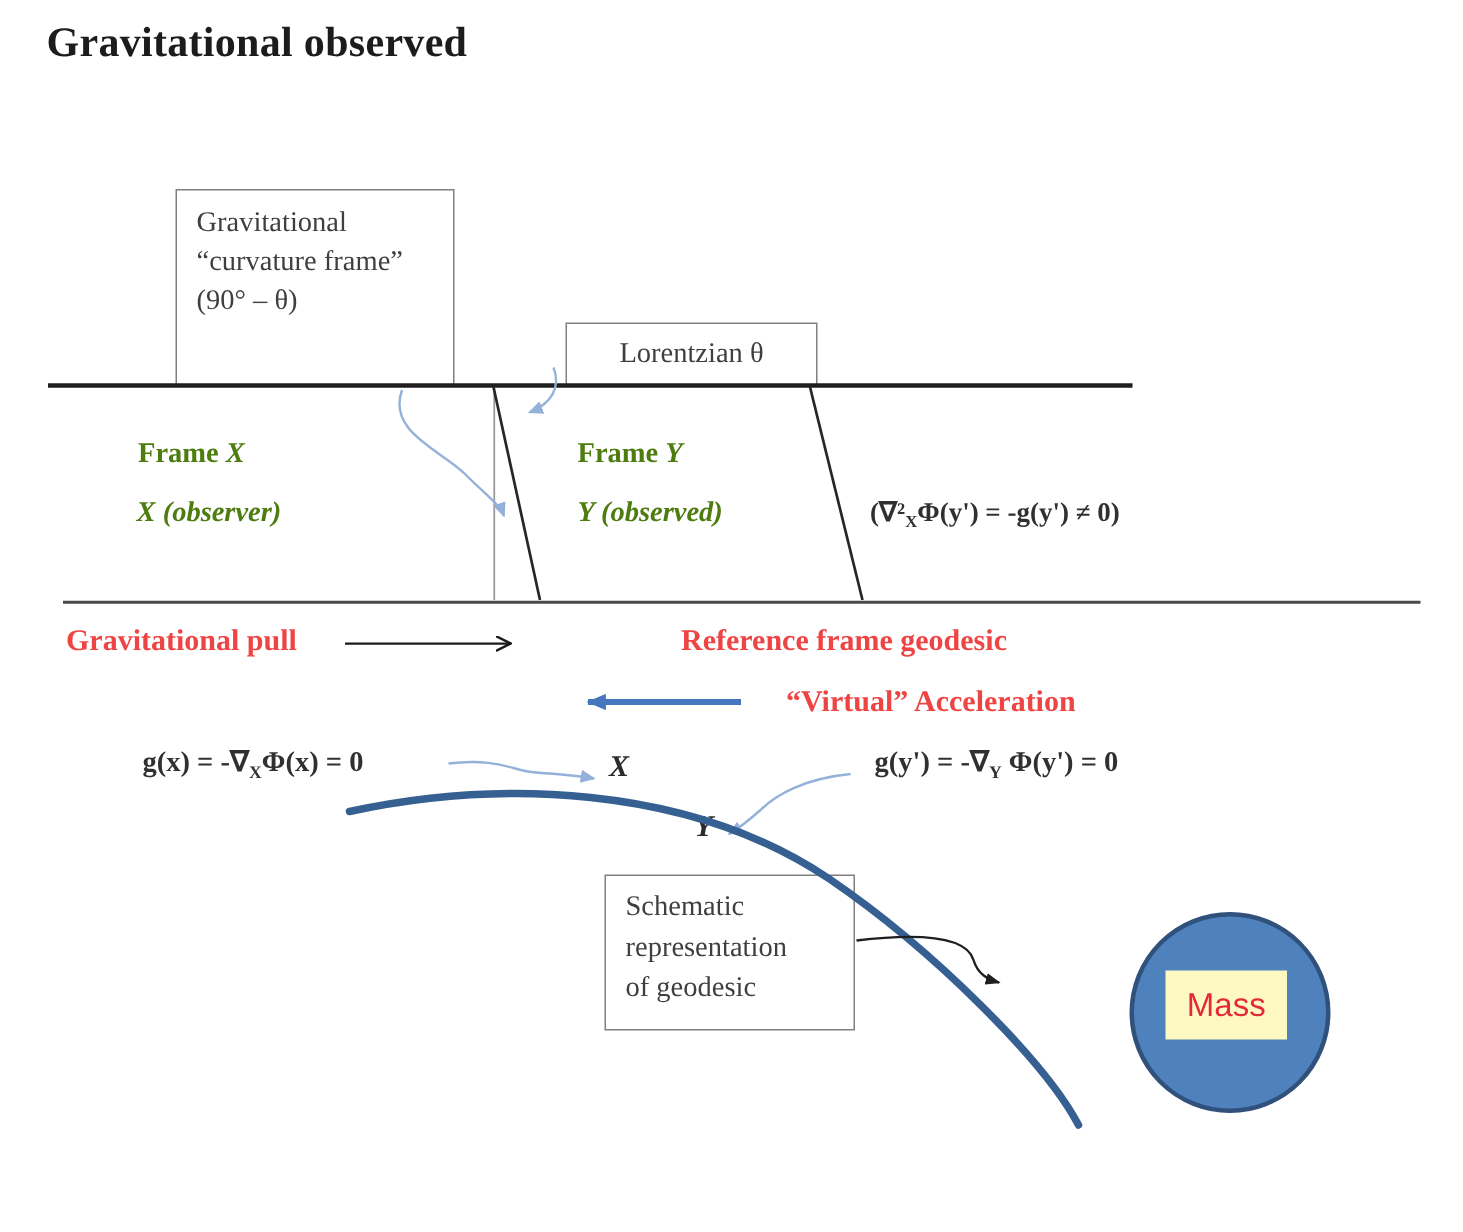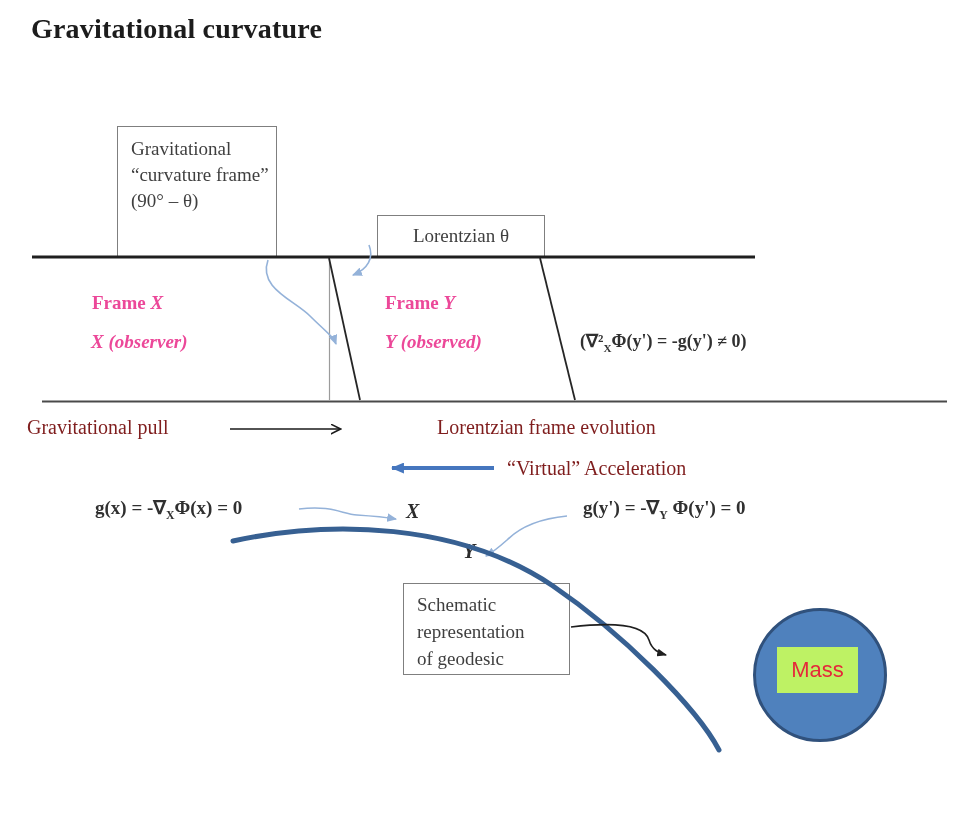--- a/index.html
+++ b/index.html
@@ -8,50 +8,50 @@
     font-family:"Liberation Serif",serif;color:#363636;
   }
   .abs{position:absolute;}
   #page-title{
     left:31px;top:13px;font-size:28px;font-weight:600;color:#1c1c1c;letter-spacing:.2px;
   }
   .callout{
     background:#ffffff;border:1.5px solid #7f7f7f;color:#3f3f3f;
     font-size:19px;line-height:26px;box-sizing:border-box;
   }
-  #curvature-angle-box{left:117px;top:126px;width:160px;height:132px;padding:9px 6px 0 13px;}
+  #curvature-angle-box{left:117px;top:126px;width:186px;height:132px;padding:9px 6px 0 13px;}
   #lorentzian-box{left:377px;top:215px;width:168px;height:42px;text-align:center;line-height:40px;}
-  #schematic-box{left:403px;top:583px;width:167px;height:92px;padding:7px 4px 0 13px;line-height:27px;}
+  #schematic-box{left:403px;top:583px;width:167px;height:104px;padding:7px 4px 0 13px;line-height:27px;}
   .box-line{display:block;}
-  .frame-title{font-size:19px;font-weight:700;color:#ec4899;}
+  .frame-title{font-size:19px;font-weight:700;color:#4d7c0f;}
   .it{font-style:italic;}
   .formula{font-size:19px;font-weight:700;color:#303030;white-space:nowrap;}
   .formula sub{font-size:0.62em;}
   .small-note{font-size:18px;}
-  .blabel{font-size:20px;font-weight:400;color:#7f1d1d;white-space:nowrap;}
+  .blabel{font-size:20px;font-weight:700;color:#ef4444;white-space:nowrap;margin-left:17px;}
   .pt-label{font-size:20px;font-weight:700;font-style:italic;color:#2b2b2b;}
   #diagram-svg{position:absolute;left:0;top:0;pointer-events:none;}
   #mass-circle{
     left:753px;top:608px;width:134px;height:134px;border-radius:50%;
     background:#4f81bd;border:3px solid #30517c;box-sizing:border-box;
   }
   #mass-rect{
-    left:777px;top:647px;width:81px;height:46px;background:#bef264;
+    left:777px;top:647px;width:81px;height:46px;background:#fef9c3;
     display:flex;align-items:center;justify-content:center;
   }
   #mass-rect span{
     font-family:"Liberation Sans",sans-serif;font-size:22px;color:#e5293a;
   }
 </style>
 </head>
 <body>
 
 <div id="canvas">
 
-  <div class="abs" id="page-title">Gravitational curvature</div>
+  <div class="abs" id="page-title">Gravitational observed</div>
 
   <div class="abs callout" id="curvature-angle-box">
     <span class="box-line">Gravitational</span>
     <span class="box-line">“curvature frame”</span>
     <span class="box-line">(90° – θ)</span>
   </div>
 
   <div class="abs callout" id="lorentzian-box">
     <span>Lorentzian θ</span>
   </div>
@@ -64,21 +64,21 @@
   <div class="abs frame-title" style="left:385px;top:292px;">
     <span>Frame </span><span class="it">Y</span>
   </div>
   <div class="abs frame-title it" style="left:385px;top:331px;">Y (observed)</div>
 
   <div class="abs formula small-note" style="left:580px;top:330px;">
     <span>(∇²</span><sub>X</sub><span>Φ(y') = -g(y') ≠ 0)</span>
   </div>
 
   <div class="abs blabel" style="left:27px;top:416px;">Gravitational pull</div>
-  <div class="abs blabel" style="left:437px;top:416px;">Lorentzian frame evolution</div>
+  <div class="abs blabel" style="left:437px;top:416px;">Reference frame geodesic</div>
   <div class="abs blabel" style="left:507px;top:457px;">“Virtual” Acceleration</div>
 
   <div class="abs formula" style="left:95px;top:496px;">
     <span>g(x) = -∇</span><sub>X</sub><span>Φ(x) = 0</span>
   </div>
   <div class="abs pt-label" style="left:406px;top:500px;">X</div>
   <div class="abs pt-label" style="left:463px;top:540px;">Y</div>
   <div class="abs formula" style="left:583px;top:496px;">
     <span>g(y') = -∇</span><sub>Y</sub><span> Φ(y') = 0</span>
   </div>

